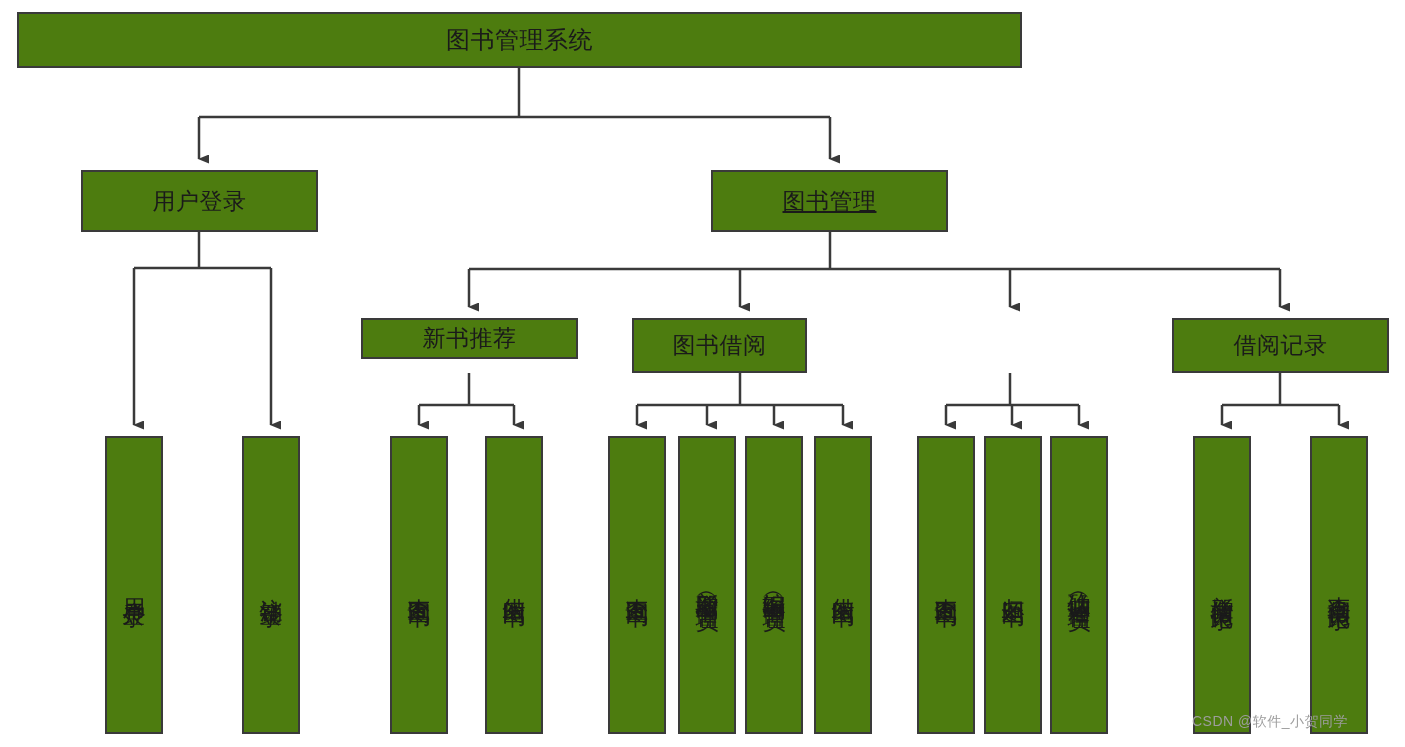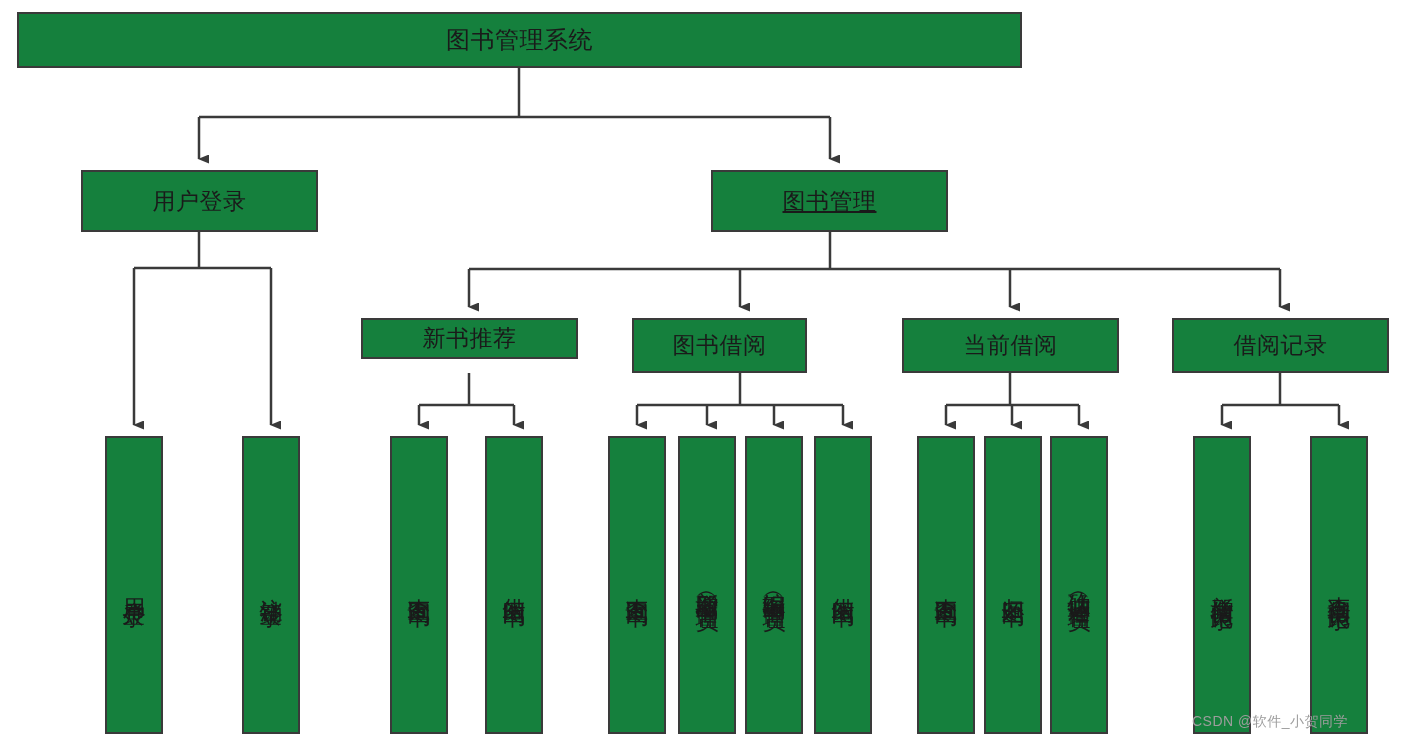--- a/index.html
+++ b/index.html
@@ -22,21 +22,21 @@
     left: 0;
     top: 0;
     width: 1405px;
     height: 747px;
     pointer-events: none;
   }
   .node {
     position: absolute;
     box-sizing: border-box;
     border: 2.5px solid #3a3a3a;
-    background: #15803d;
+    background: #4d7c0f;
     display: flex;
     align-items: center;
     justify-content: center;
     color: #1a1a1a;
   }
   .node .label {
     display: block;
     text-align: center;
     line-height: 1.08;
     letter-spacing: 0.5px;
@@ -136,23 +136,20 @@
   <div class="node horiz" style="left:711px; top:170px; width:237px; height:62px;text-decoration:underline;">
     <span class="label">图书管理</span>
   </div>
 
   <div class="node horiz" style="left:361px; top:318px; width:217px; height:41px;">
     <span class="label">新书推荐</span>
   </div>
   <div class="node horiz" style="left:632px; top:318px; width:175px; height:55px;">
     <span class="label">图书借阅</span>
   </div>
-  <div class="node horiz" style="left:902px; top:318px; width:217px; height:55px;">
-    <span class="label">当前借阅</span>
-  </div>
   <div class="node horiz" style="left:1172px; top:318px; width:217px; height:55px;">
     <span class="label">借阅记录</span>
   </div>
 
   <div class="node vert" style="left:105px; top:436px; width:58px; height:298px;">
     <span class="label">用户登录</span>
   </div>
   <div class="node vert" style="left:242px; top:436px; width:58px; height:298px;">
     <span class="label">注销登录</span>
   </div>

